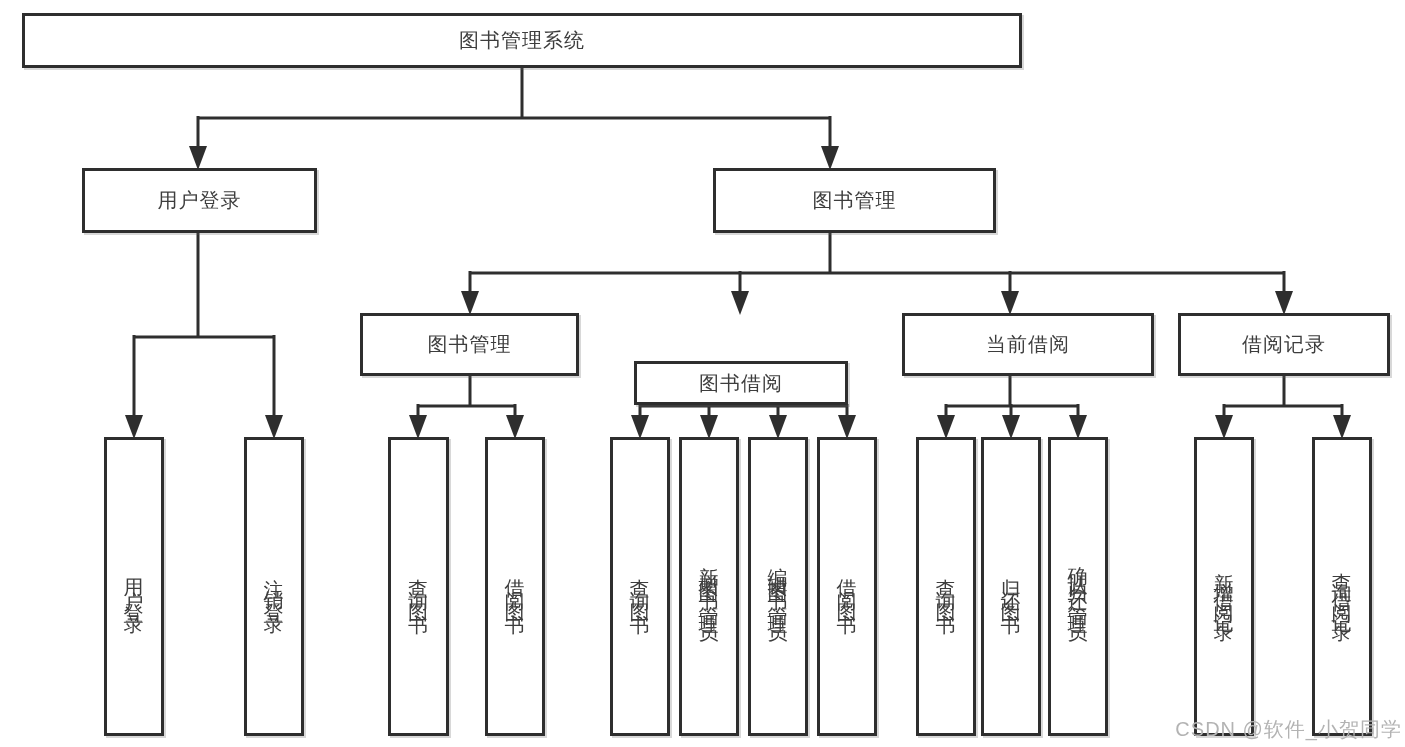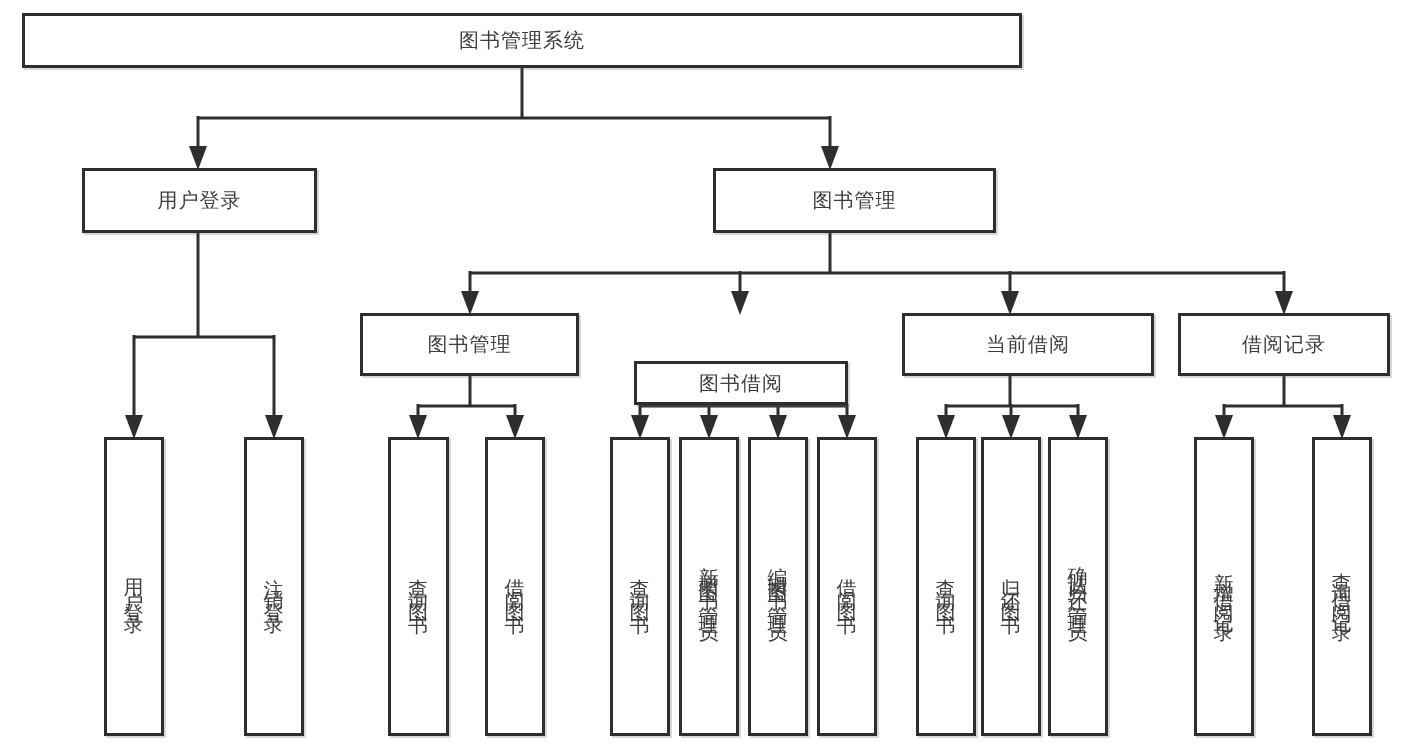--- a/index.html
+++ b/index.html
@@ -189,14 +189,15 @@
     <span>确认归还（管理员）</span>
   </div>
 
   <div class="leaf mid" style="left:1194px;">
     <span>新增借阅记录</span>
   </div>
   <div class="leaf mid" style="left:1312px;">
     <span>查询借阅记录</span>
   </div>
 
+  <div class="watermark">CSDN @软件_小贺同学</div>
 
 </div>
 
 </body></html>

